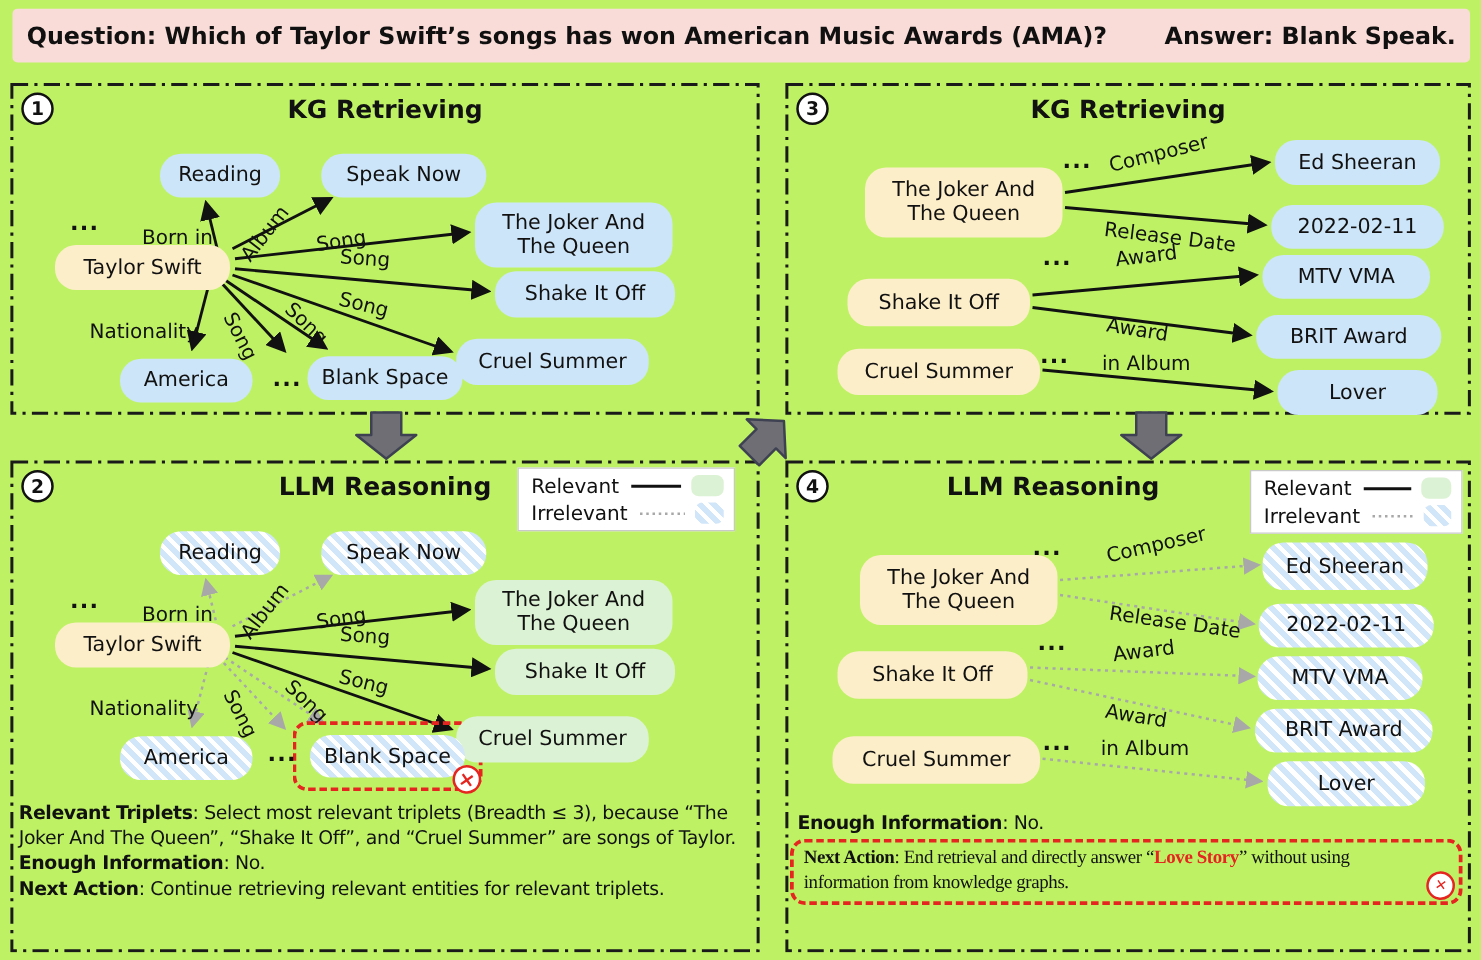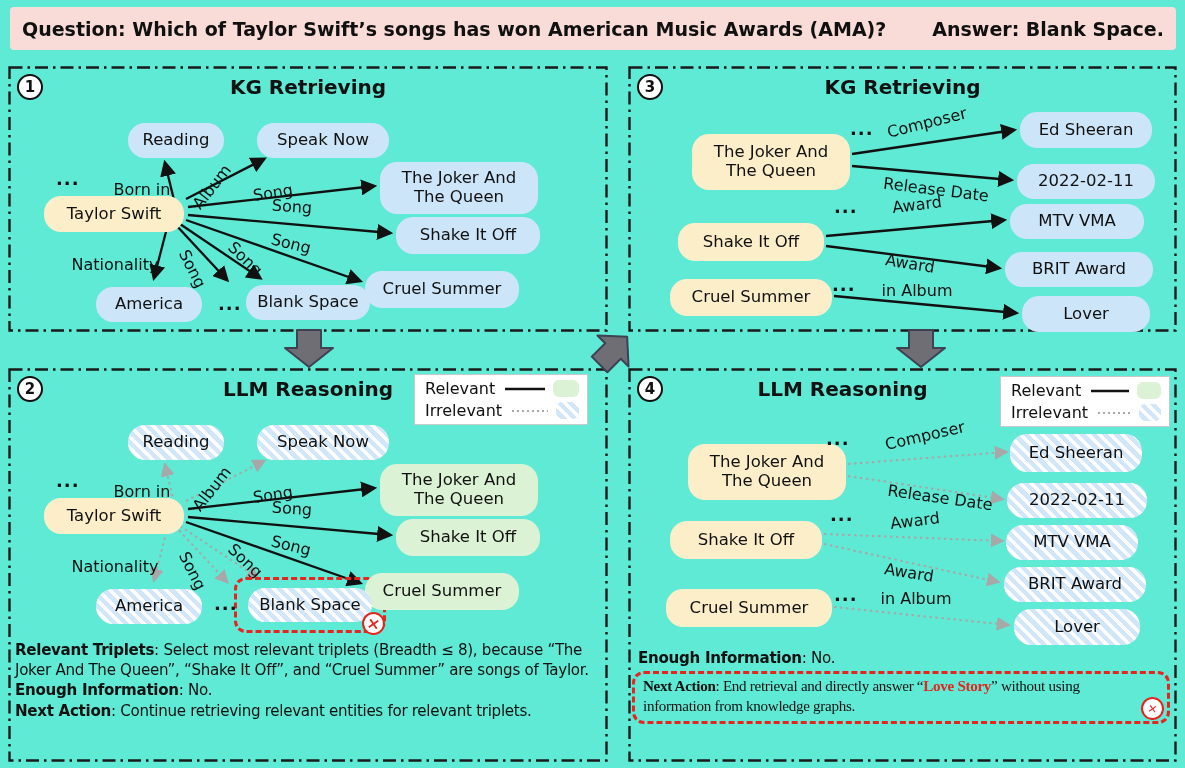--- a/index.html
+++ b/index.html
@@ -1,17 +1,17 @@
 <!DOCTYPE html>
 <html><head>
 <meta charset="utf-8">
 <style>
   * { margin:0; padding:0; box-sizing:border-box; }
   html,body { background:#ffffff; }
-  .page { position:relative; width:1185px; height:768px; background:#5eead4;
+  .page { position:relative; width:1185px; height:768px; background:#bef264;
           font-family:"DejaVu Sans","Liberation Sans",sans-serif; color:#111; overflow:hidden; }
 
   
   .banner { position:absolute; left:10px; top:7px; width:1166px; height:43px;
             background:#f9dcd8; border-radius:4px; display:flex; align-items:center;
             justify-content:center; gap:46px; font-size:19px; font-weight:600; color:#101010; }
 
   
   .panel { position:absolute; }
   .pborder { position:absolute; left:0; top:0; pointer-events:none; }
@@ -57,21 +57,21 @@
 
   .overlay { position:absolute; left:0; top:0; z-index:5; pointer-events:none; }
 </style>
 </head>
 <body>
 
 <div class="page">
 
   <div class="banner">
     <span>Question: Which of Taylor Swift’s songs has won American Music Awards (AMA)?</span>
-    <span>Answer: Blank Space.</span>
+    <span>Answer: Blank Speak.</span>
   </div>
 
   <div class="panel" style="left:8px; top:66px; width:600px; height:266px;">
     <svg class="pborder" width="600" height="266">
       <rect x="1.5" y="1.5" width="597" height="263" fill="none" stroke="#1a1a1a" stroke-width="2.4" stroke-dasharray="13 5 2.5 5"></rect>
     </svg>
     <span class="pnum">
         <span>1</span>
       </span>
     <div class="ptitle">KG Retrieving</div>
@@ -214,21 +214,21 @@
     <div class="pill green" style="left:357px; top:205px; width:154px; height:37px;">Cruel Summer</div>
     <div class="pill yellow" style="left:36px;  top:130px; width:140px; height:36px;">Taylor Swift</div>
     <div class="pill hatch" style="left:88px;  top:221px; width:106px; height:35px;">America</div>
     <div class="redbox" style="left:226px; top:209px; width:152px; height:56px;"></div>
     <div class="pill hatch" style="left:240px; top:220px; width:124px; height:34px;">Blank Space</div>
     <span class="xmark" style="left:354px; top:244px;">×</span>
     <span class="dots" style="left:48px;  top:102px;">...</span>
     <span class="dots" style="left:206px; top:225px;">...</span>
 
     <div class="tblock" style="left:7px; top:272px; width:590px;">
-      <div><b>Relevant Triplets</b><span>: Select most relevant triplets (Breadth ≤ 8), because “The Joker And The Queen”, “Shake It Off”, and “Cruel Summer” are songs of Taylor.</span></div>
+      <div><b>Relevant Triplets</b><span>: Select most relevant triplets (Breadth ≤ 3), because “The Joker And The Queen”, “Shake It Off”, and “Cruel Summer” are songs of Taylor.</span></div>
       <div><b>Enough Information</b><span>: No.</span></div>
       <div><b>Next Action</b><span>: Continue retrieving relevant entities for relevant triplets.</span></div>
     </div>
   </div>
 
   <div class="panel" style="left:628px; top:368px; width:549px; height:394px;">
     <svg class="pborder" width="549" height="394">
       <rect x="1.5" y="1.5" width="546" height="391" fill="none" stroke="#1a1a1a" stroke-width="2.4" stroke-dasharray="13 5 2.5 5"></rect>
     </svg>
     <span class="pnum">

